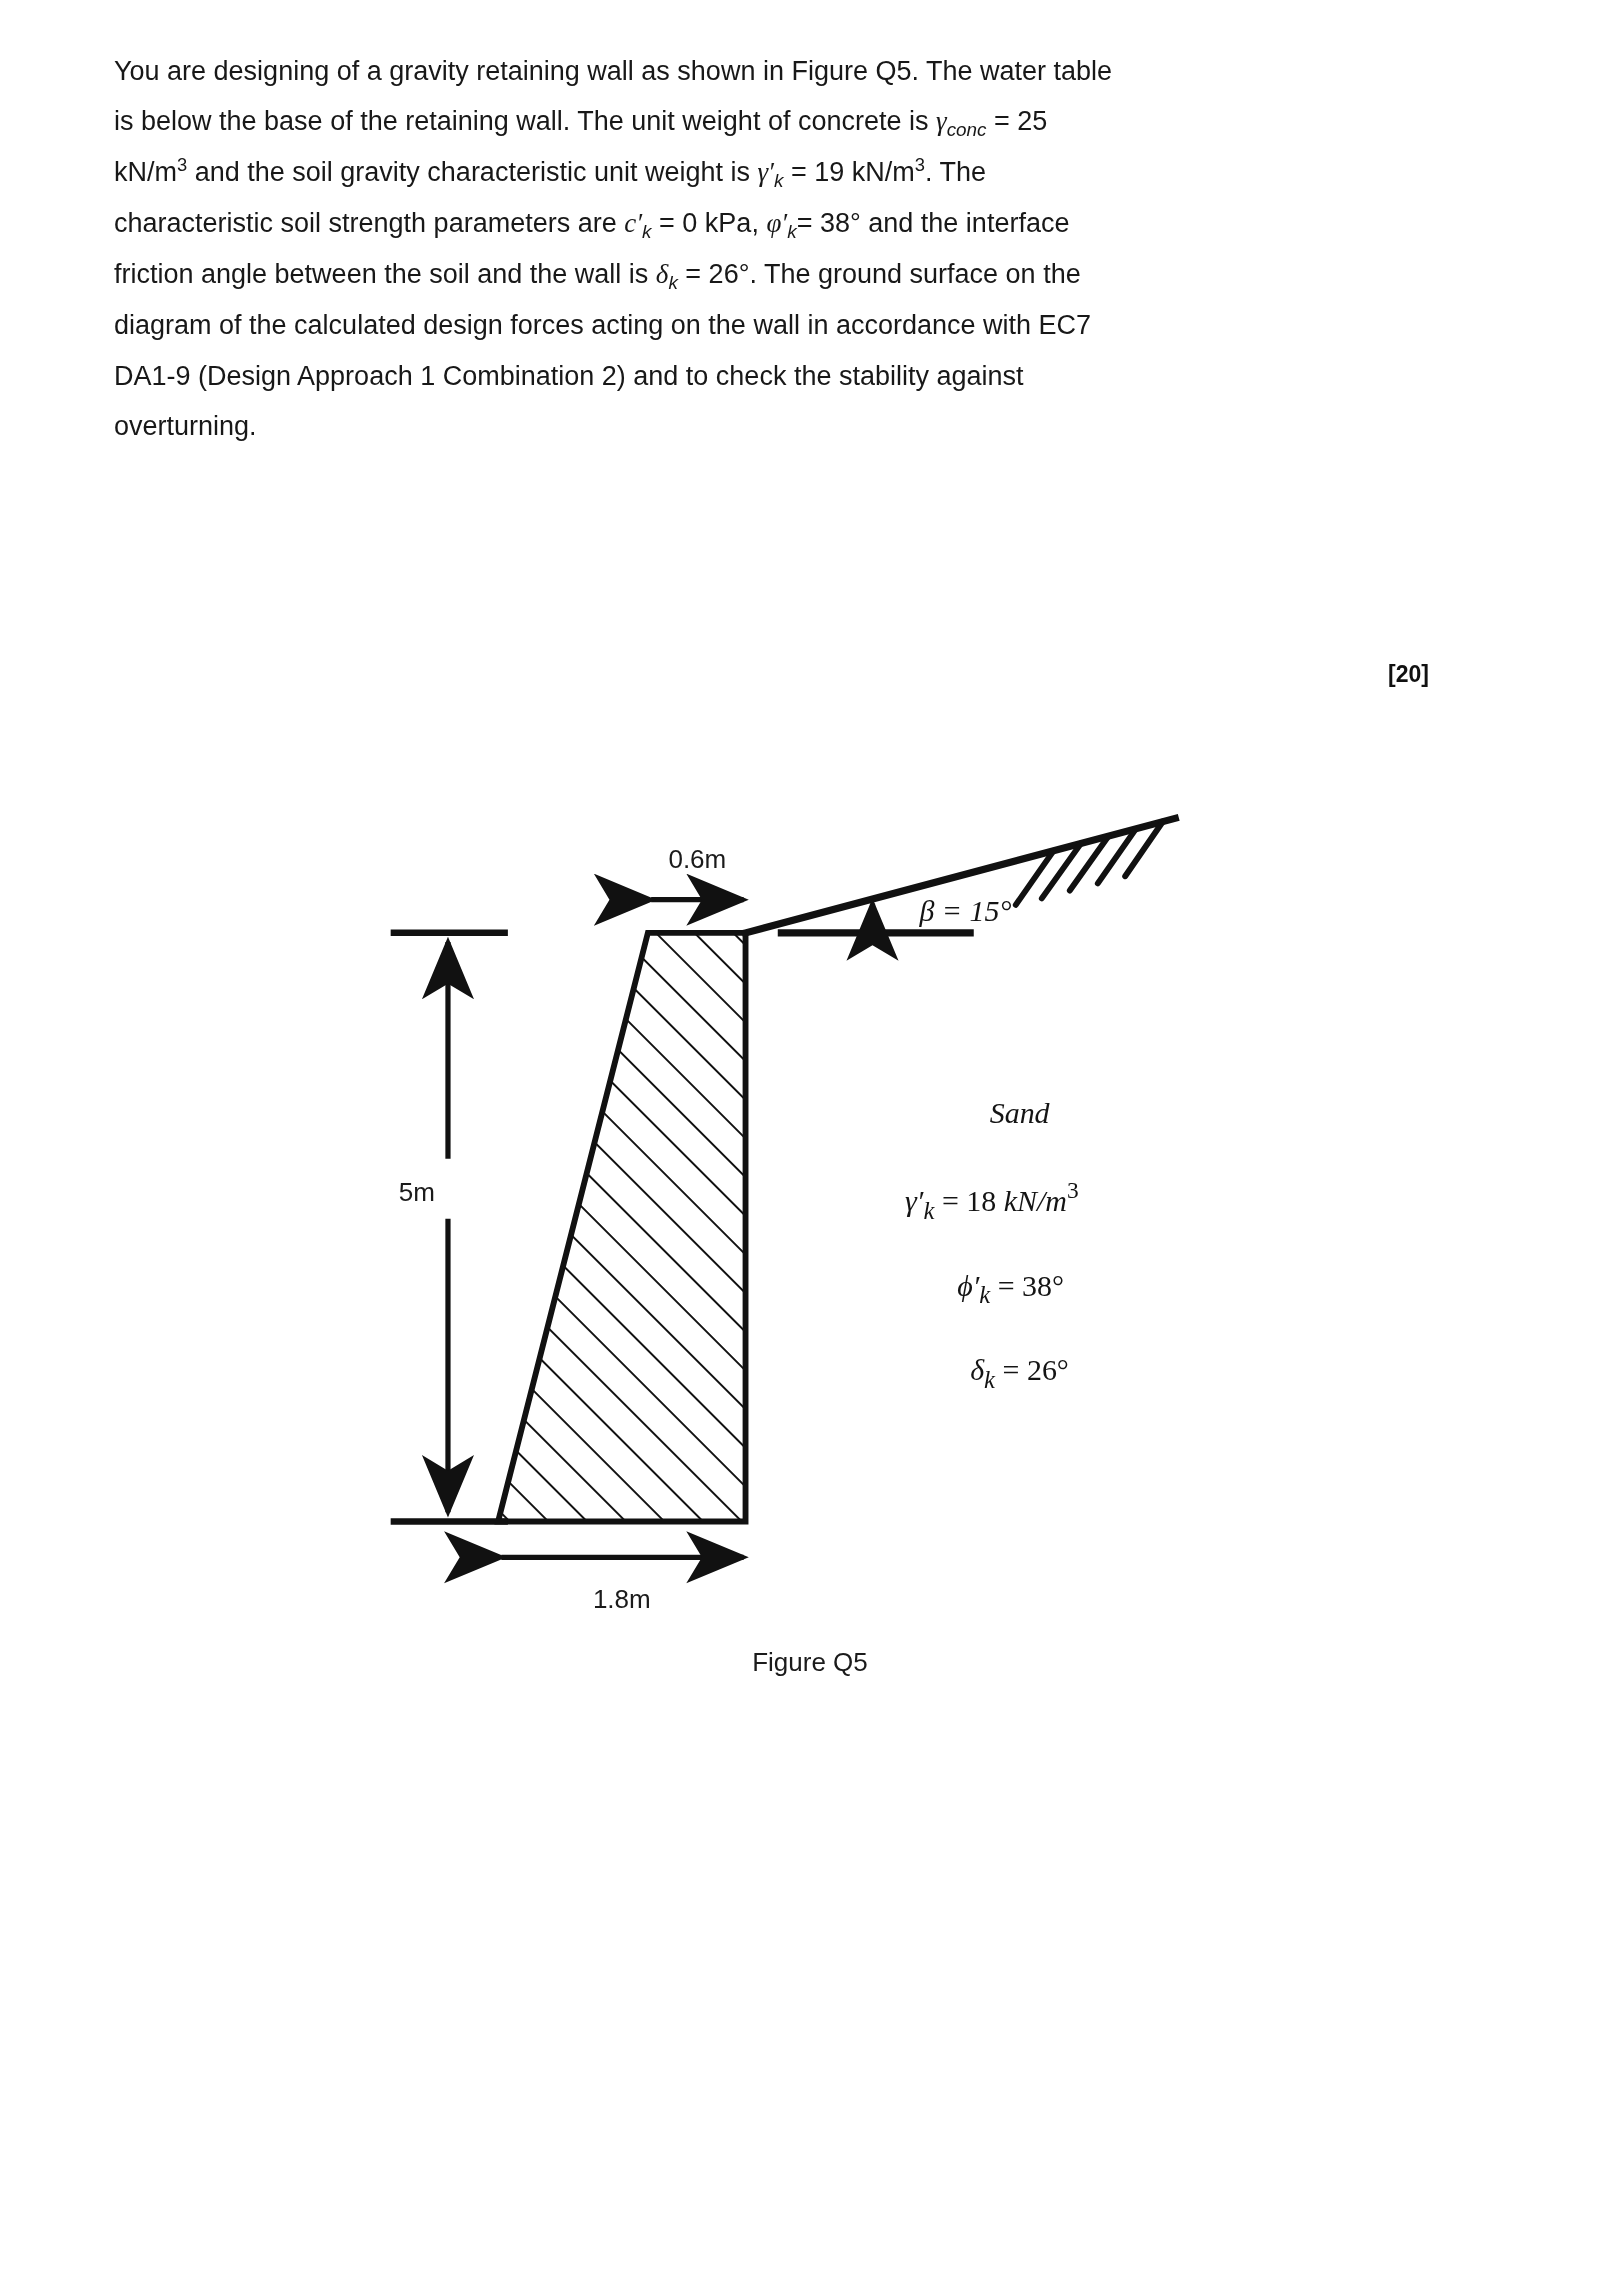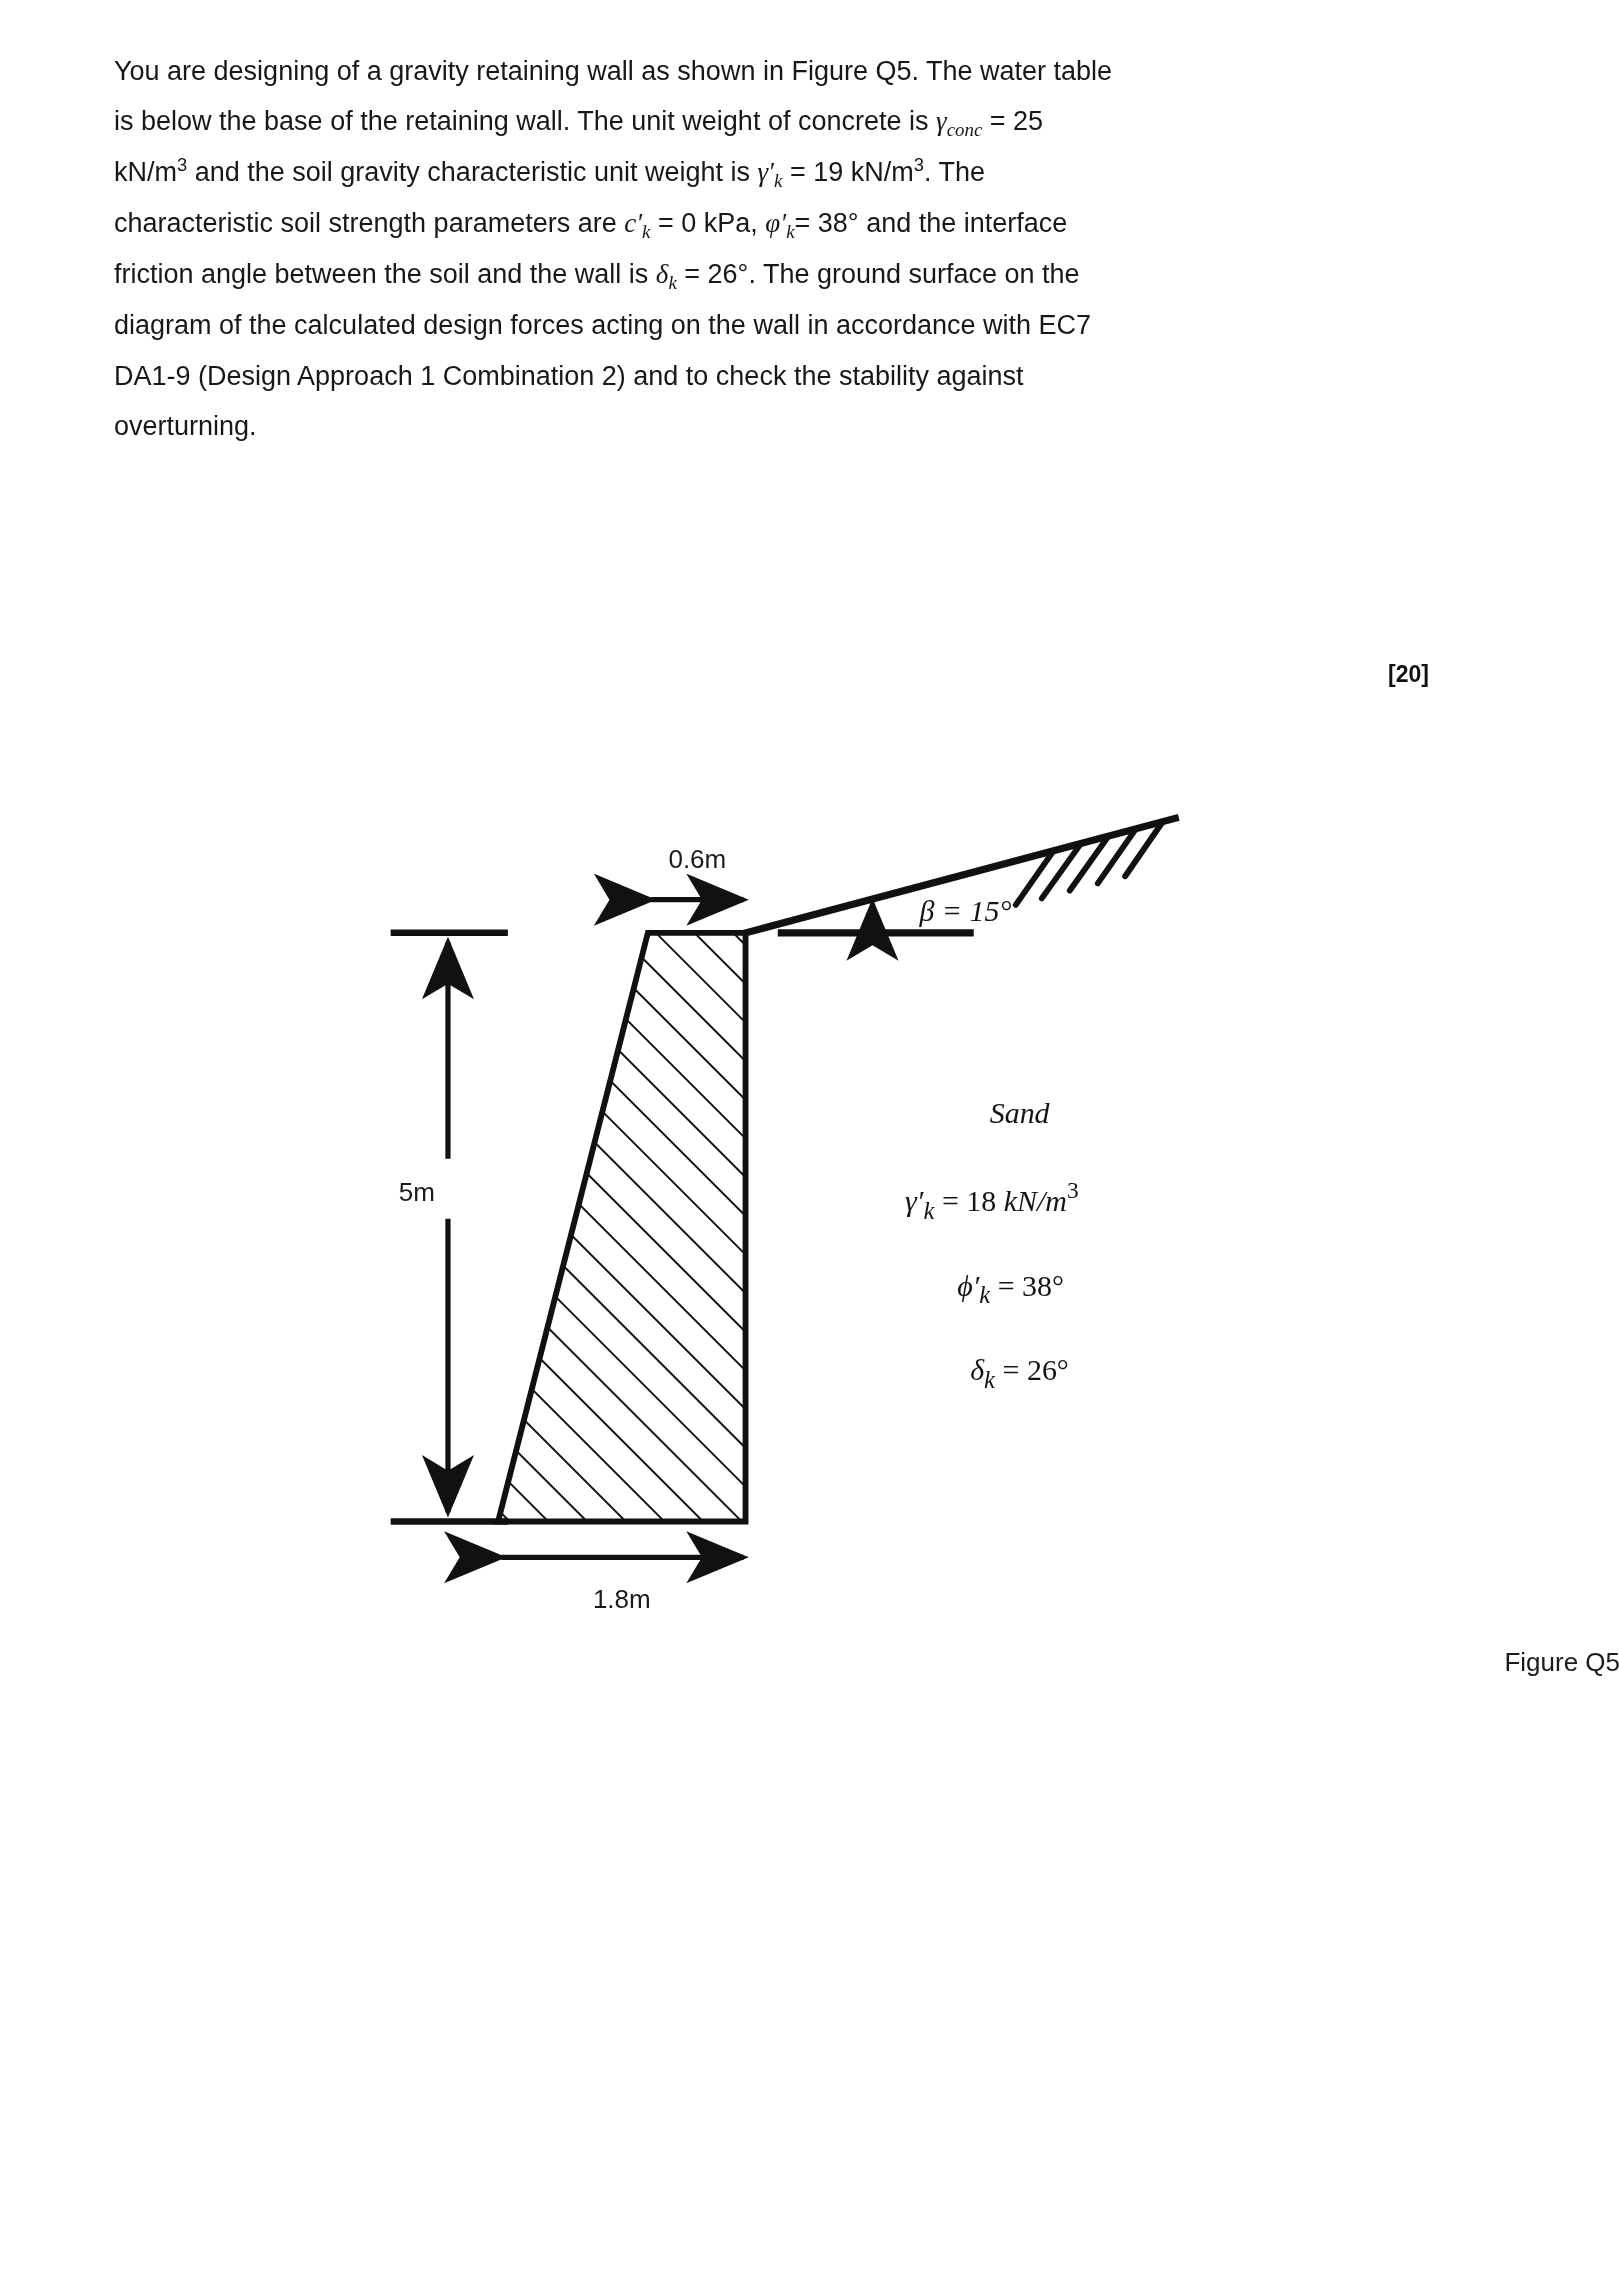--- a/index.html
+++ b/index.html
@@ -18,39 +18,39 @@
     position:absolute;
     left:114px; top:46px; width:1315px;
     font-size:27px;
     line-height:1.87;
     text-align:justify;
     text-justify:inter-word;
     color:#181818;
   }
   .qtext .ln{display:block;white-space:nowrap;}
   .mi{font-family:"Liberation Serif", serif;font-style:italic;}
-  .sub{font-size:0.70em;vertical-align:-0.30em;font-family:Liberation Serif, serif;font-style:italic;}
+  .sub{font-size:0.70em;vertical-align:-0.30em;font-family:Liberation Sans, sans-serif;font-style:italic;}
   .sup{font-size:0.68em;vertical-align:0.52em;}
 
   .marks{
     position:absolute;
     left:114px; top:661px; width:1315px;
     text-align:right;
     font-size:23px;font-weight:bold;color:#111;
   }
 
   
   .figure-wrap{
     position:absolute;left:0;top:781px;width:1620px;height:977px;
   }
   .fig-svg{position:absolute;left:0;top:0;}
 
   .figcaption{
     position:absolute;left:0;top:1647px;width:1620px;
-    text-align:right;font-size:26px;color:#1b1b1b;
+    text-align:center;font-size:26px;color:#1b1b1b;
   }
 
   
   .dimlabel{font-family:"Liberation Sans",sans-serif;font-size:40px;fill:#1b1b1b;}
   .mathlabel{font-family:"Liberation Serif",serif;font-style:italic;font-size:46px;fill:#141414;}
 </style>
 </head>
 <body>
 
 <div class="page">

